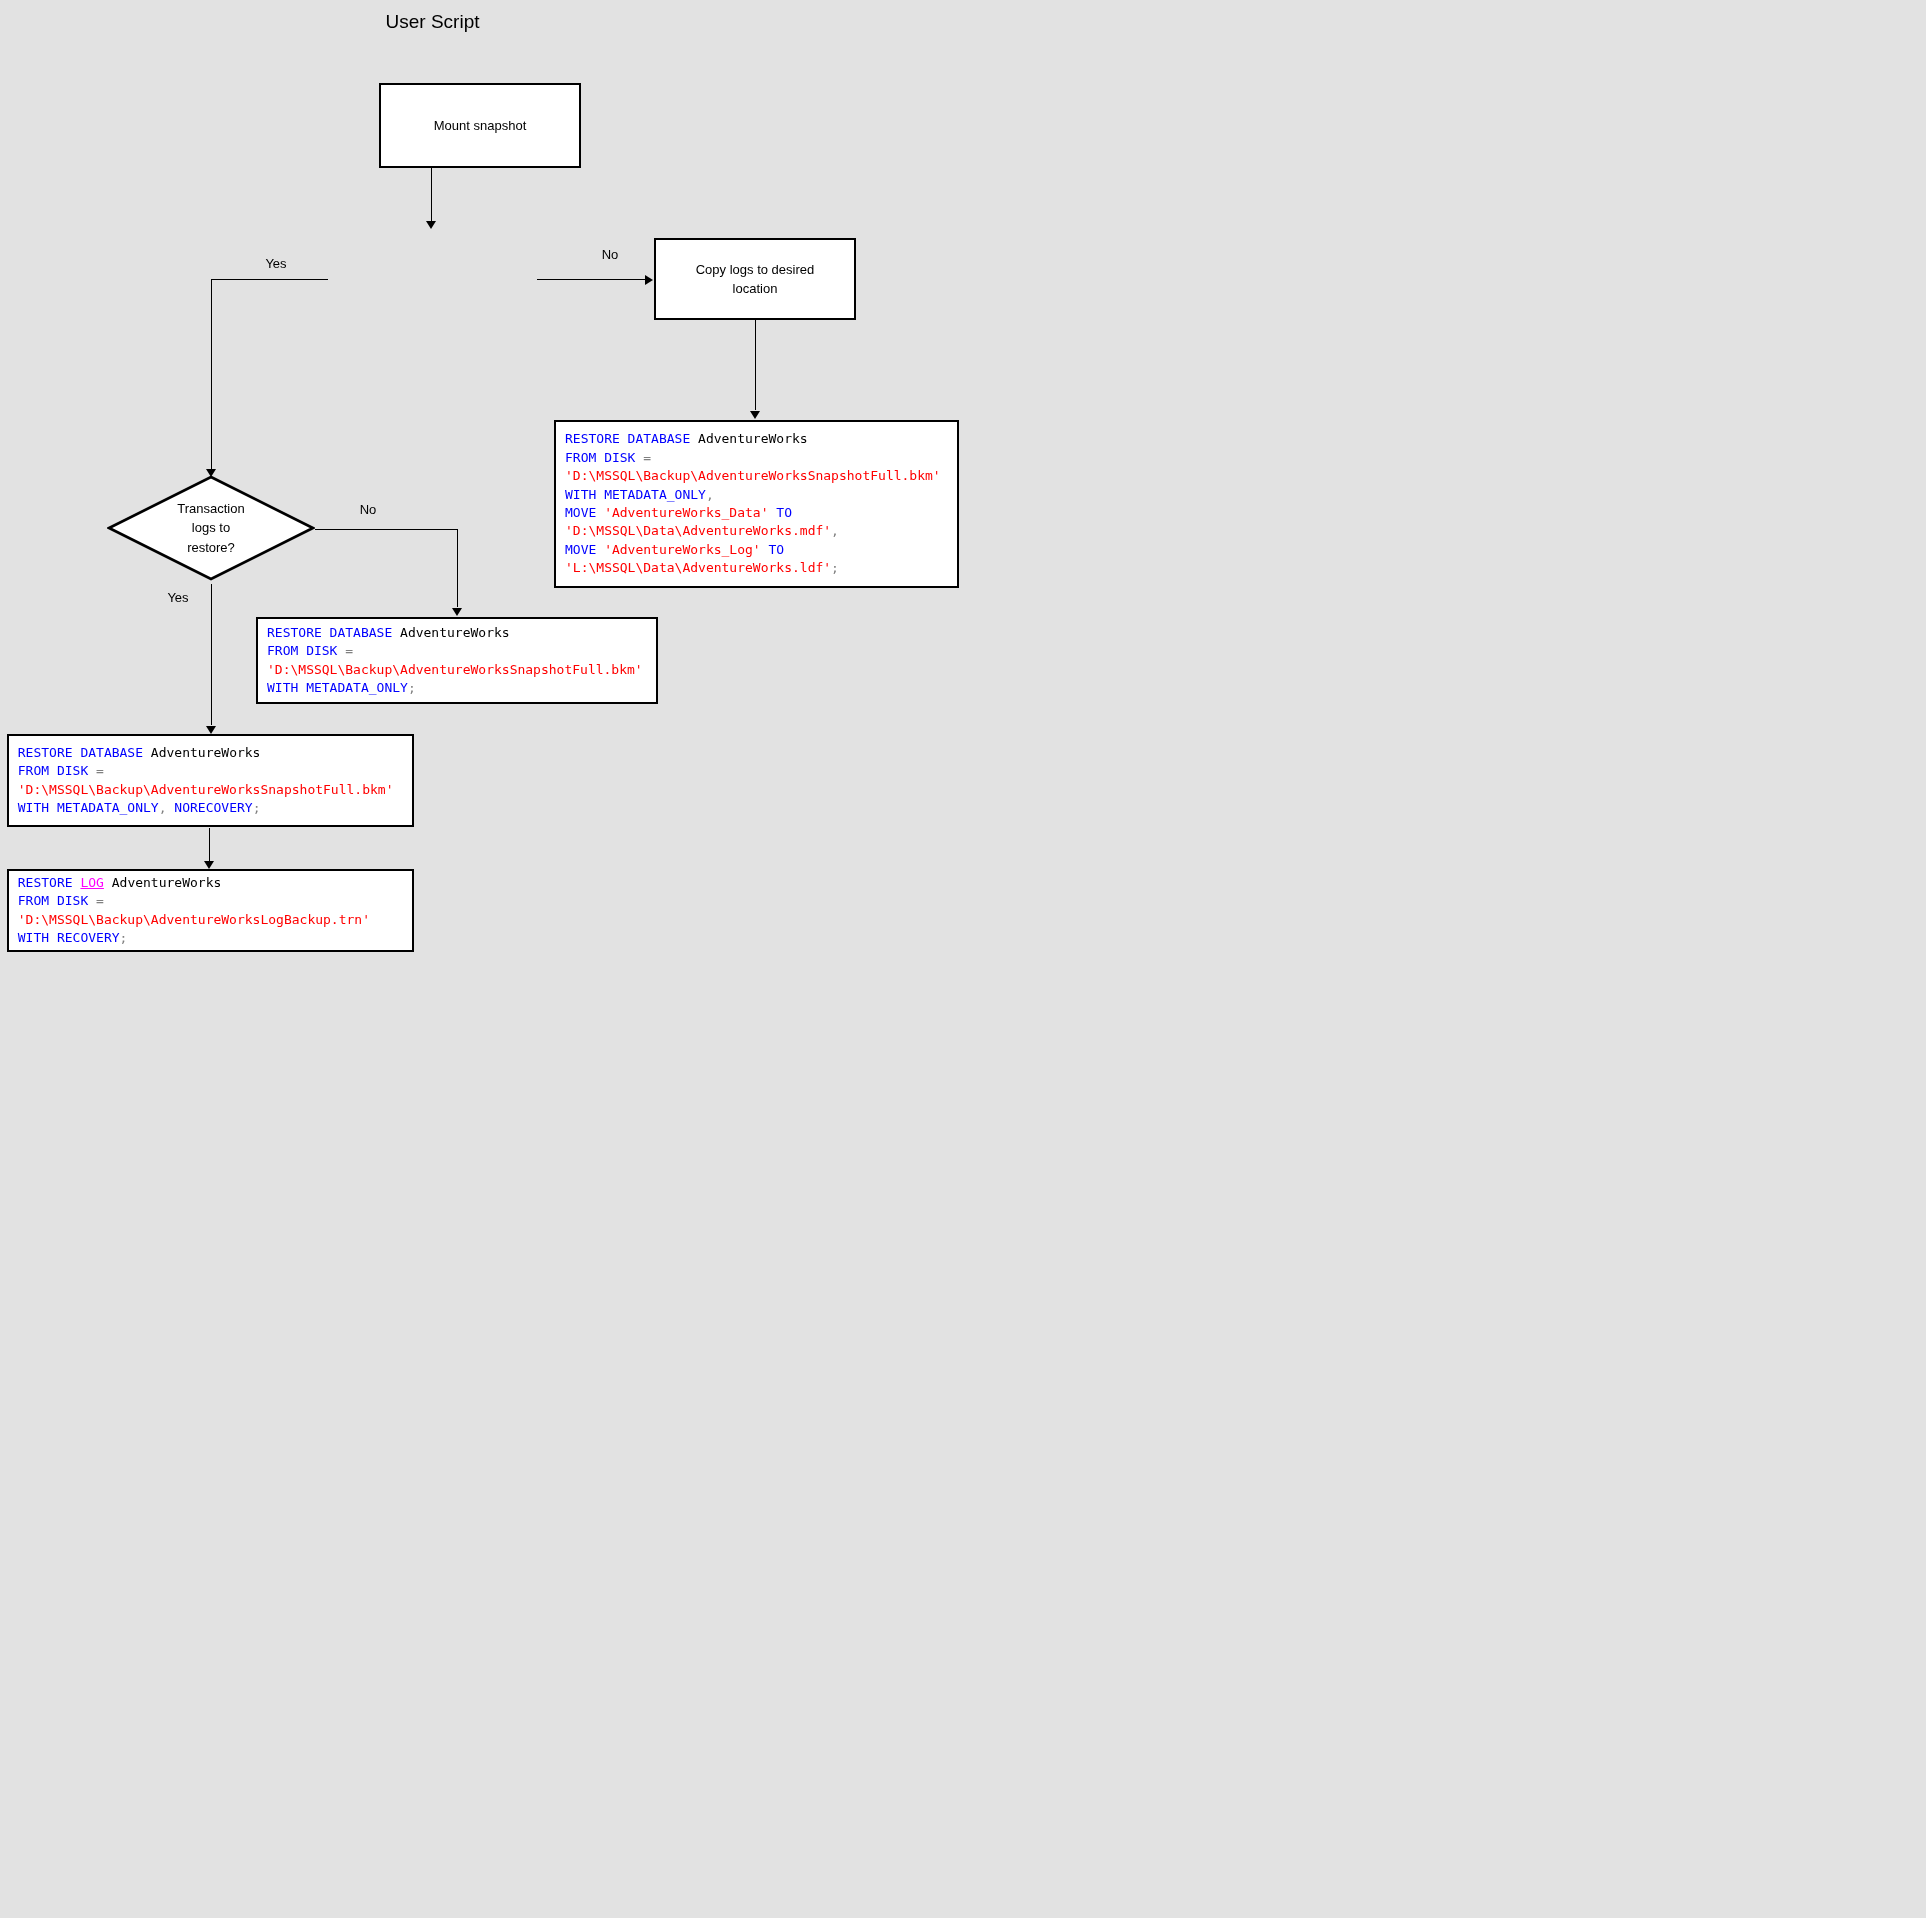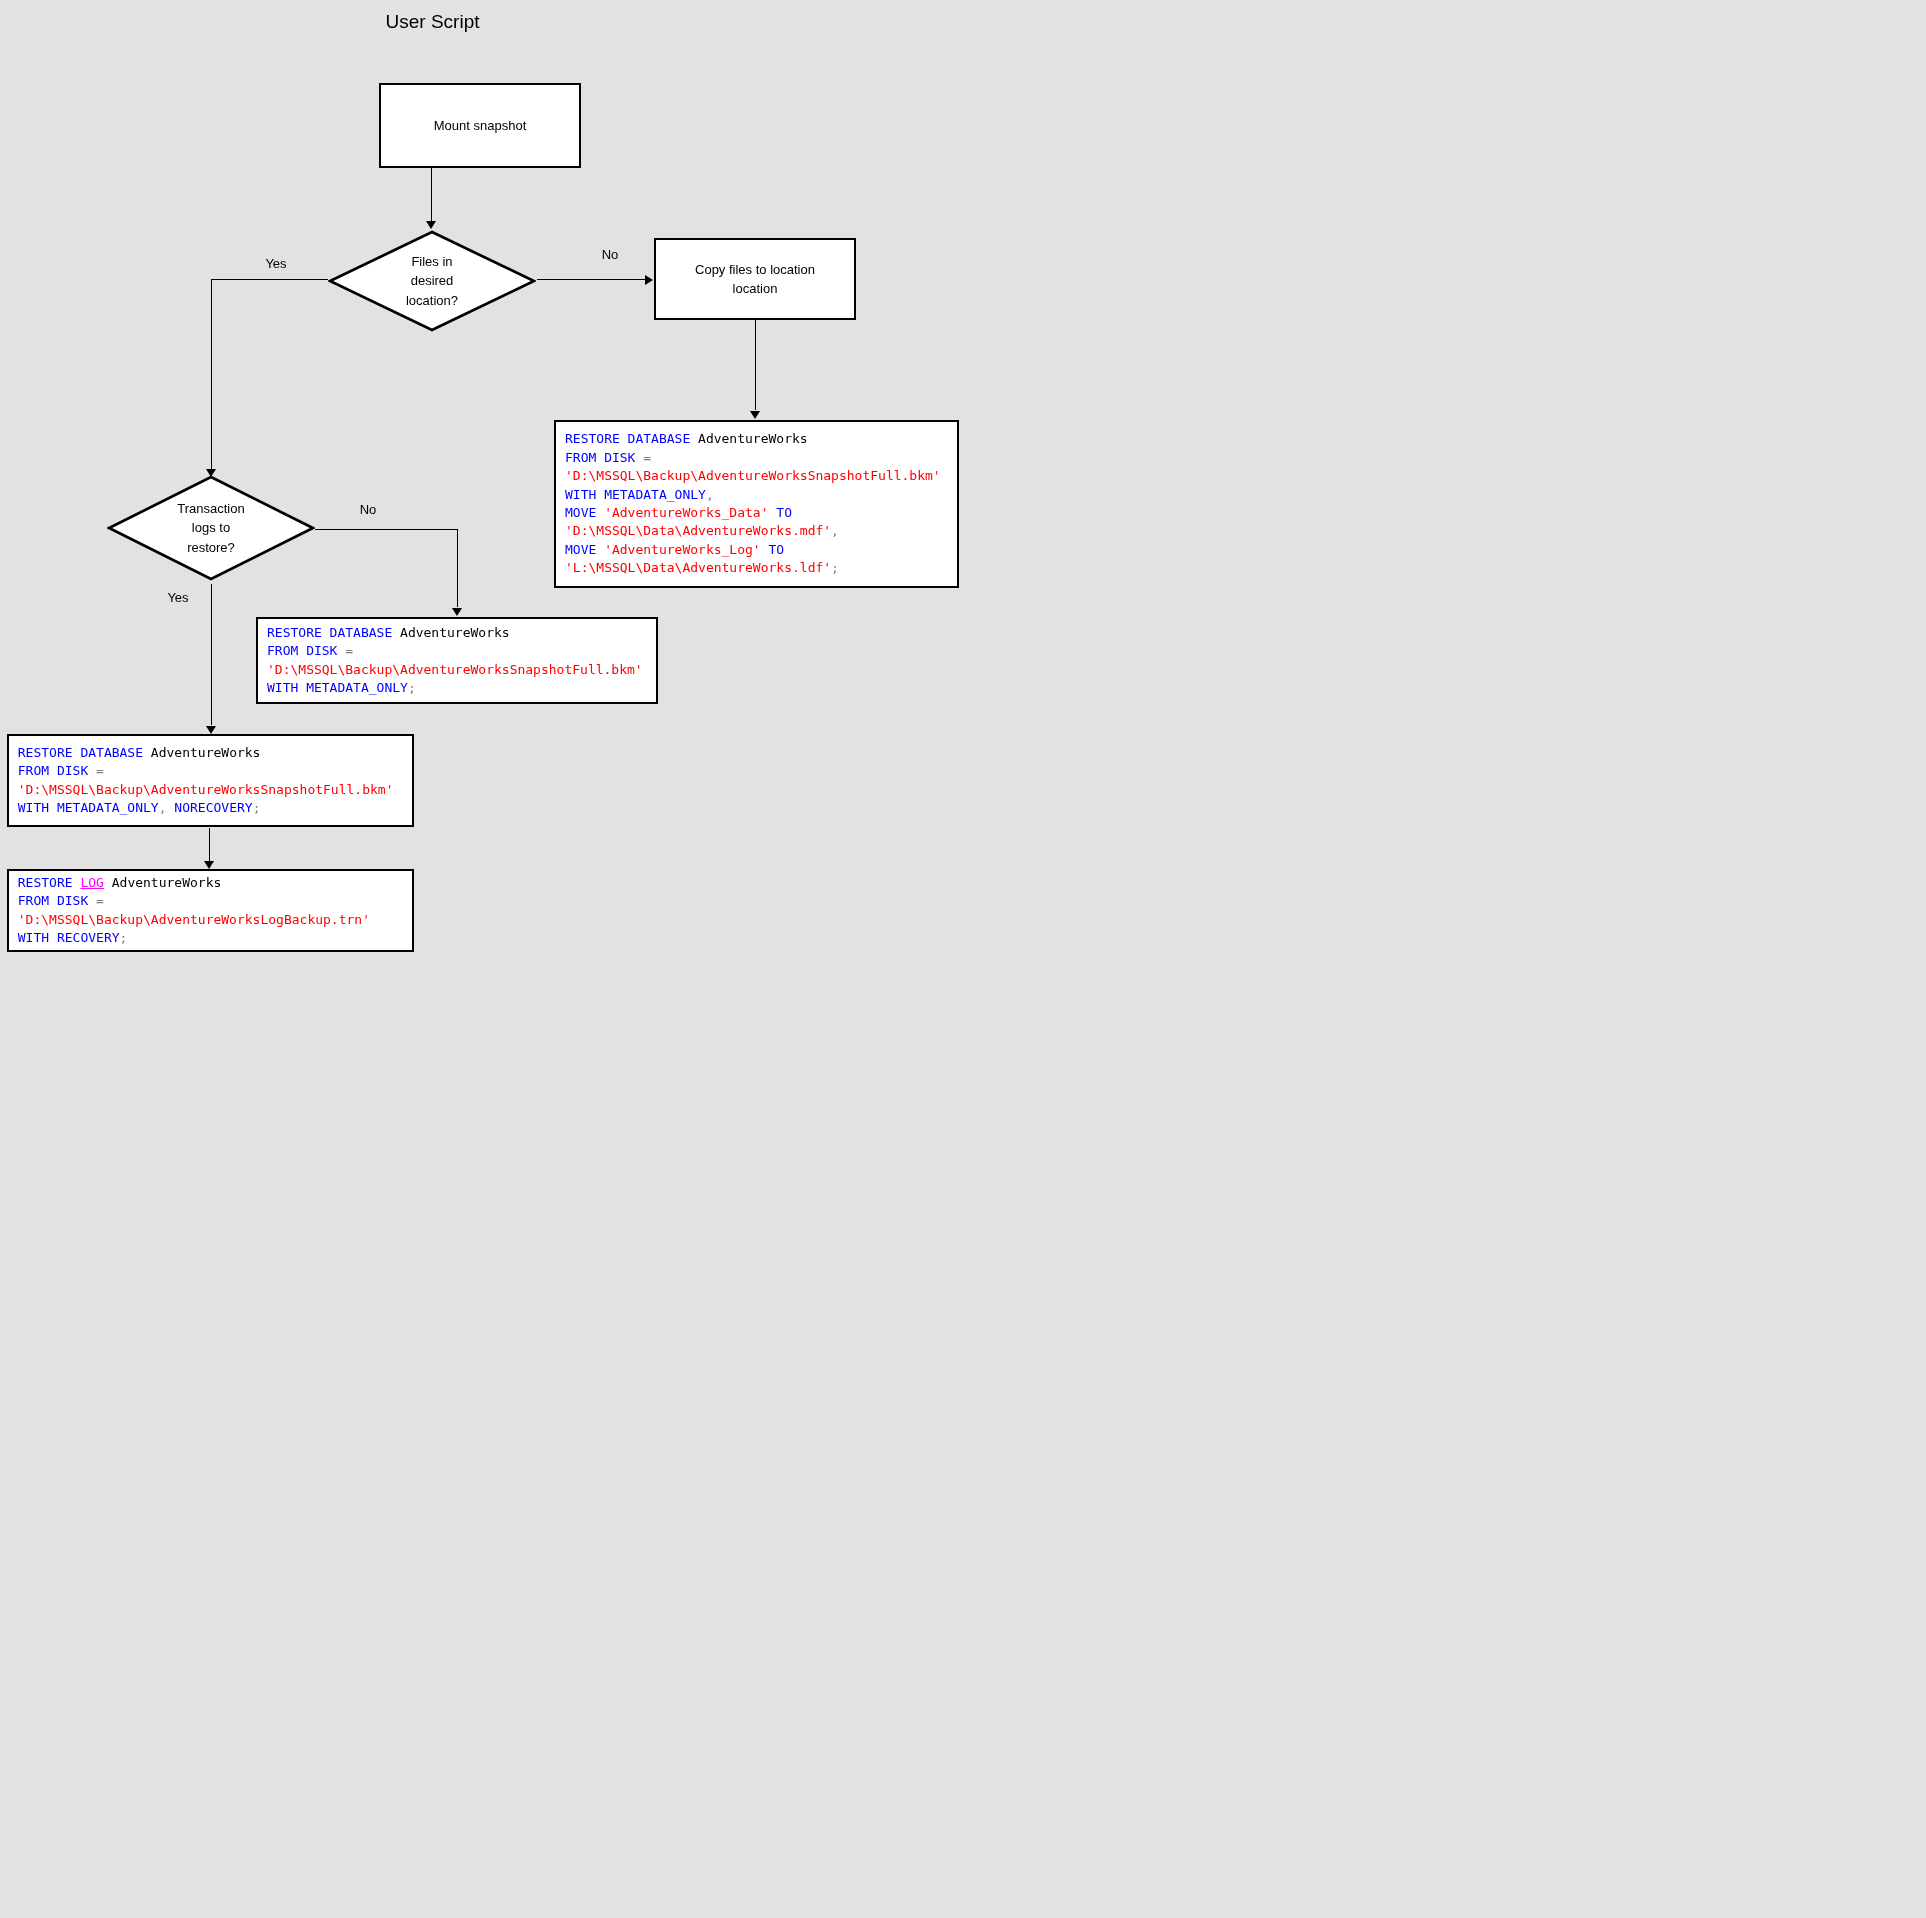--- a/index.html
+++ b/index.html
@@ -47,40 +47,32 @@
 
   <div class="diagram-title">User Script</div>
 
   <div class="proc-box" style="left:332px;top:83px;width:202px;height:85px;margin-left:47px;">
     <span>Mount snapshot</span>
   </div>
 
   <div class="line" style="left:431px;top:168px;width:1.4px;height:53px;"></div>
   <div class="arrow-down" style="left:426px;top:221px;"></div>
 
-  <div class="diamond" style="left:328px;top:230px;width:208px;height:102px;">
-    <svg viewBox="0 0 306 150">
-      <polygon points="153,3 303,75 153,147 3,75" fill="var(--c-fill)" stroke="var(--c-border)" stroke-width="4"></polygon>
-    </svg>
-    <div class="diamond-label">Files in
-desired
-location?</div>
-  </div>
 
   <div class="edge-label" style="left:255px;top:256px;">Yes</div>
   <div class="line" style="left:211px;top:279px;width:117px;height:1.4px;"></div>
   <div class="line" style="left:211px;top:279px;width:1.4px;height:191px;"></div>
   <div class="arrow-down" style="left:206px;top:469px;"></div>
 
   <div class="edge-label" style="left:589px;top:247px;">No</div>
   <div class="line" style="left:537px;top:279px;width:108px;height:1.4px;"></div>
   <div class="arrow-right" style="left:645px;top:275px;"></div>
 
   <div class="proc-box" style="left:654px;top:238px;width:202px;height:82px;">
-    <span>Copy files to location
+    <span>Copy logs to desired
 location</span>
   </div>
 
   <div class="line" style="left:755px;top:320px;width:1.4px;height:90px;"></div>
   <div class="arrow-down" style="left:750px;top:411px;"></div>
 
   <div class="code-box" style="left:554px;top:420px;width:405px;height:168px;"><div class="code-line"><span class="seg-kw">RESTORE DATABASE </span><span class="seg-id">AdventureWorks</span></div><div class="code-line"><span class="seg-kw">FROM DISK </span><span class="seg-op">=</span></div><div class="code-line"><span class="seg-str">'D:\MSSQL\Backup\AdventureWorksSnapshotFull.bkm'</span></div><div class="code-line"><span class="seg-kw">WITH METADATA_ONLY</span><span class="seg-op">,</span></div><div class="code-line"><span class="seg-kw">MOVE </span><span class="seg-str">'AdventureWorks_Data'</span><span class="seg-kw"> TO</span></div><div class="code-line"><span class="seg-str">'D:\MSSQL\Data\AdventureWorks.mdf'</span><span class="seg-op">,</span></div><div class="code-line"><span class="seg-kw">MOVE </span><span class="seg-str">'AdventureWorks_Log'</span><span class="seg-kw"> TO</span></div><div class="code-line"><span class="seg-str">'L:\MSSQL\Data\AdventureWorks.ldf'</span><span class="seg-op">;</span></div></div>
 
   <div class="diamond" style="left:107px;top:475px;width:208px;height:106px;">
     <svg viewBox="0 0 306 156">

